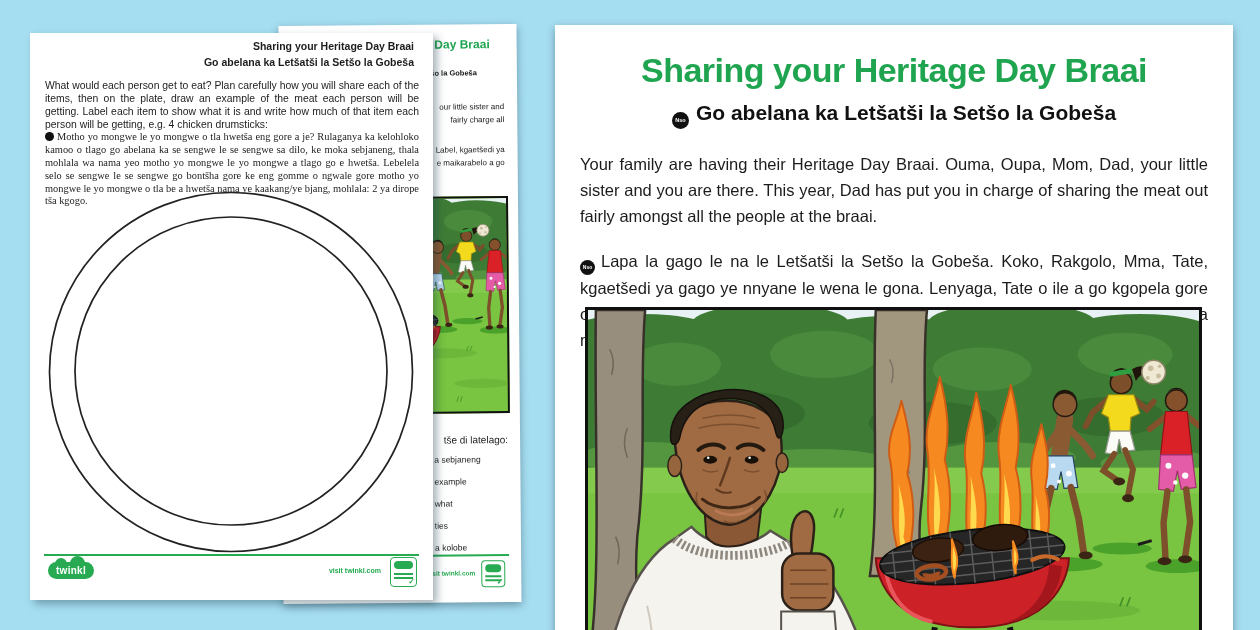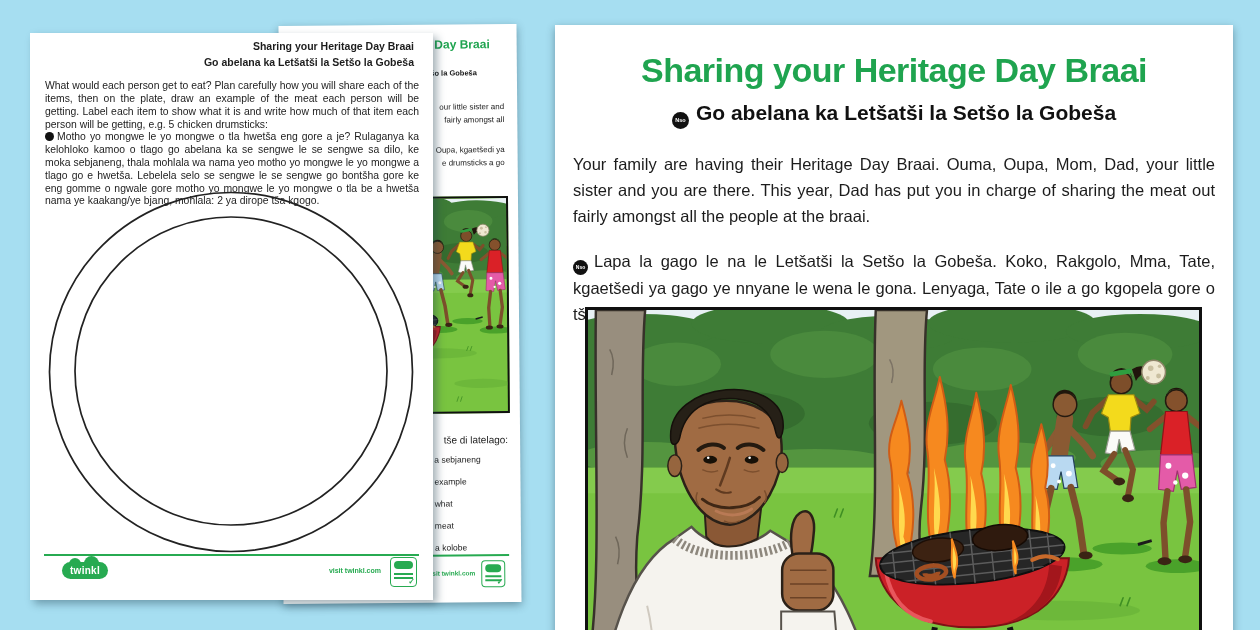--- a/index.html
+++ b/index.html
@@ -33,41 +33,41 @@
   .badge .b-check { position:absolute; right:1px; bottom:0; color:#27aa51; font-size:8px; font-weight:bold; }
 
   
   .front-page { left:30px; top:33px; width:403px; height:567px;
     box-shadow:4px 4px 8px rgba(30,60,75,.4); }
   .fp-header { position:absolute; top:6px; right:19px; text-align:right;
     font-weight:bold; font-size:10.5px; line-height:1.5; color:#1c1c1c; }
   .fp-para { position:absolute; left:15px; width:374px; text-align:justify;
     font-size:10.4px; line-height:1.23; color:#1c1c1c; }
   .fp-en { top:37px; }
-  .fp-nso { top:88px; }
+  .fp-nso { top:88px;font-family:Liberation Serif, serif; }
   .plate-wrap { position:absolute; left:18px; top:158px; width:366px; height:362px; }
   .fp-footline { position:absolute; left:14px; right:14px; top:521px; height:2px; background:#27aa51; }
-  .cloud { position:absolute; left:32px; top:529px; width:46px; height:17px; background:#27aa51;
+  .cloud { position:absolute; left:18px; top:529px; width:46px; height:17px; background:#27aa51;
     border-radius:9px; color:#fff; font-size:10px; font-weight:bold; text-align:center;
     line-height:17px; letter-spacing:.3px; }
   .cloud::before { content:""; position:absolute; left:7px; top:-4px; width:12px; height:12px;
     background:#27aa51; border-radius:50%; }
   .cloud::after { content:""; position:absolute; left:22px; top:-6px; width:15px; height:15px;
     background:#27aa51; border-radius:50%; }
   .cloud span { position:relative; z-index:2; }
   .fp-visit { position:absolute; right:52px; top:534px; font-size:7px; font-weight:bold; color:#27aa51; }
   .fp-badge { right:16px; top:524px; width:25px; height:28px; }
 
   
   .main-page { left:555px; top:25px; width:678px; height:640px;
     box-shadow:0 3px 8px rgba(30,60,75,.45); }
   .main-title { margin:0; padding-top:26px; text-align:center; color:#1fa44f;
     font-size:34px; font-weight:bold; letter-spacing:-0.5px; }
   .main-subtitle { margin-top:11px; text-align:center; font-size:21px; font-weight:bold; color:#111; }
-  .main-para { margin:0 18px; text-align:justify; font-size:16.5px; line-height:1.58; color:#1c1c1c; }
+  .main-para { margin:0 25px; text-align:justify; font-size:16.5px; line-height:1.58; color:#1c1c1c; }
   .mp-en { margin-top:22px; }
   .mp-nso { margin-top:19px; }
   .illu { position:absolute; left:30px; top:282px; width:611px; height:352px;
     border:3px solid #101010; overflow:hidden; background:#79c440; }
   .illu svg, .bp-illu svg { display:block; width:100%; height:100%; }
 
   
   .chip { display:inline-flex; align-items:center; justify-content:center;
     background:#111; color:#fff; border-radius:50%; font-weight:bold; }
   .chip-big   { width:17px; height:17px; font-size:5.5px; margin-right:7px; vertical-align:-2px; }
@@ -270,50 +270,50 @@
 </g>
 </defs>
 </svg>
 
 <div class="canvas">
 
   <div class="page back-page">
     <div class="bp-title">Sharing your Heritage Day Braai</div>
     <div class="bp-subtitle"><span class="chip chip-tiny"></span><span>Go abelana ka Letšatši la Setšo la Gobeša</span></div>
     <div class="bp-frag" style="top:78px">our little sister and</div>
-    <div class="bp-frag" style="top:91px">fairly amongst all</div>
-    <div class="bp-frag" style="top:121px">Oupa, kgaetšedi ya</div>
-    <div class="bp-frag" style="top:134px">e drumsticks a go</div>
+    <div class="bp-frag" style="top:91px">fairly charge all</div>
+    <div class="bp-frag" style="top:121px">Label, kgaetšedi ya</div>
+    <div class="bp-frag" style="top:134px">e maikarabelo a go</div>
     <div class="bp-illu">
       <svg viewBox="0 0 620 420" preserveAspectRatio="xMaxYMid slice">
           <use href="#scene"></use>
         </svg>
     </div>
     <div class="bp-list-heading">tše di latelago:</div>
     <div class="bp-item" style="top:430px">a sebjaneng</div>
     <div class="bp-item" style="top:452px">example</div>
     <div class="bp-item" style="top:474px">what</div>
-    <div class="bp-item" style="top:496px">meat</div>
+    <div class="bp-item" style="top:496px">ties</div>
     <div class="bp-item" style="top:518px">a kolobe</div>
     <div class="bp-footline"></div>
     <div class="bp-visit">visit twinkl.com</div>
     <div class="badge bp-badge">
       <div class="b-cloud"></div>
       <div class="b-line" style="top:14px"></div>
       <div class="b-line" style="top:18px"></div>
       <div class="b-check">✓</div>
     </div>
   </div>
 
   <div class="page front-page">
     <div class="fp-header">
       <div>Sharing your Heritage Day Braai</div>
       <div>Go abelana ka Letšatši la Setšo la Gobeša</div>
     </div>
-    <p class="fp-para fp-en">What would each person get to eat? Plan carefully how you will share each of the items, then on the plate, draw an example of the meat each person will be getting. Label each item to show what it is and write how much of that item each person will be getting, e.g. 5 chicken drumsticks:</p>
+    <p class="fp-para fp-en">What would each person get to eat? Plan carefully how you will share each of the items, then on the plate, draw an example of the meat each person will be getting. Label each item to show what it is and write how much of that item each person will be getting, e.g. 4 chicken drumsticks:</p>
     <p class="fp-para fp-nso"><span class="chip chip-small"></span><span>Motho yo mongwe le yo mongwe o tla hwetša eng gore a je? Rulaganya ka kelohloko kamoo o tlago go abelana ka se sengwe le se sengwe sa dilo, ke moka sebjaneng, thala mohlala wa nama yeo motho yo mongwe le yo mongwe a tlago go e hwetša. Lebelela selo se sengwe le se sengwe go bontšha gore ke eng gomme o ngwale gore motho yo mongwe le yo mongwe o tla be a hwetša nama ye kaakang/ye bjang, mohlala: 2 ya dirope tša kgogo.</span></p>
     <div class="plate-wrap">
       <svg viewBox="0 0 366 362" width="366" height="362">
         <ellipse cx="183" cy="181" rx="181.5" ry="179.5" fill="none" stroke="#222" stroke-width="1.7"></ellipse>
         <ellipse cx="183" cy="180" rx="156" ry="154" fill="none" stroke="#222" stroke-width="1.7"></ellipse>
       </svg>
     </div>
     <div class="fp-footline"></div>
     <div class="cloud"><span>twinkl</span></div>
     <div class="fp-visit">visit twinkl.com</div>

